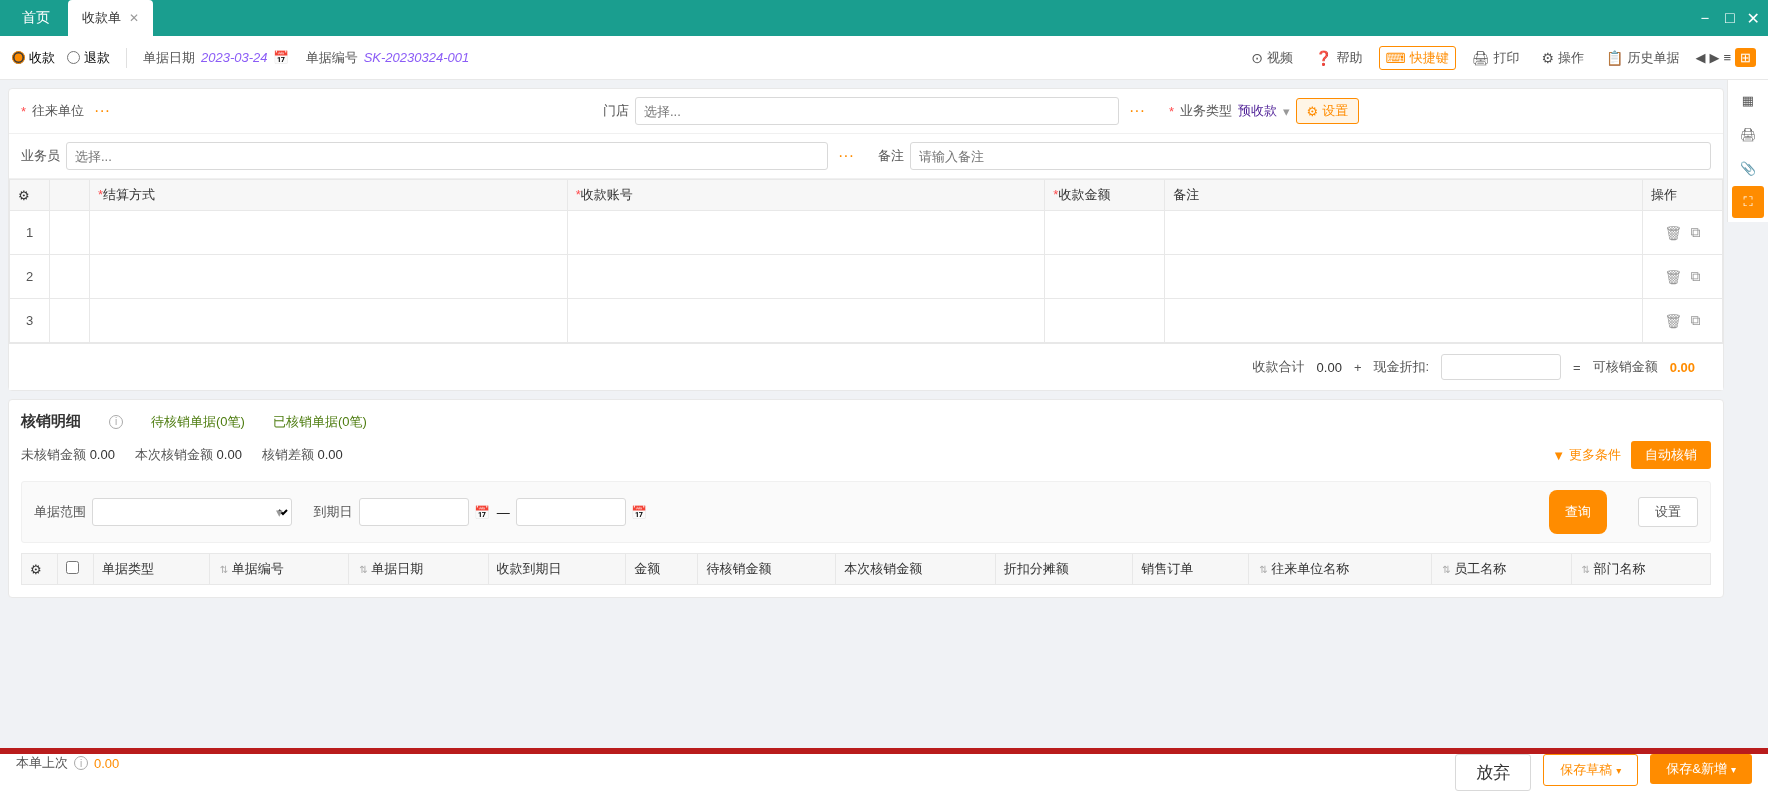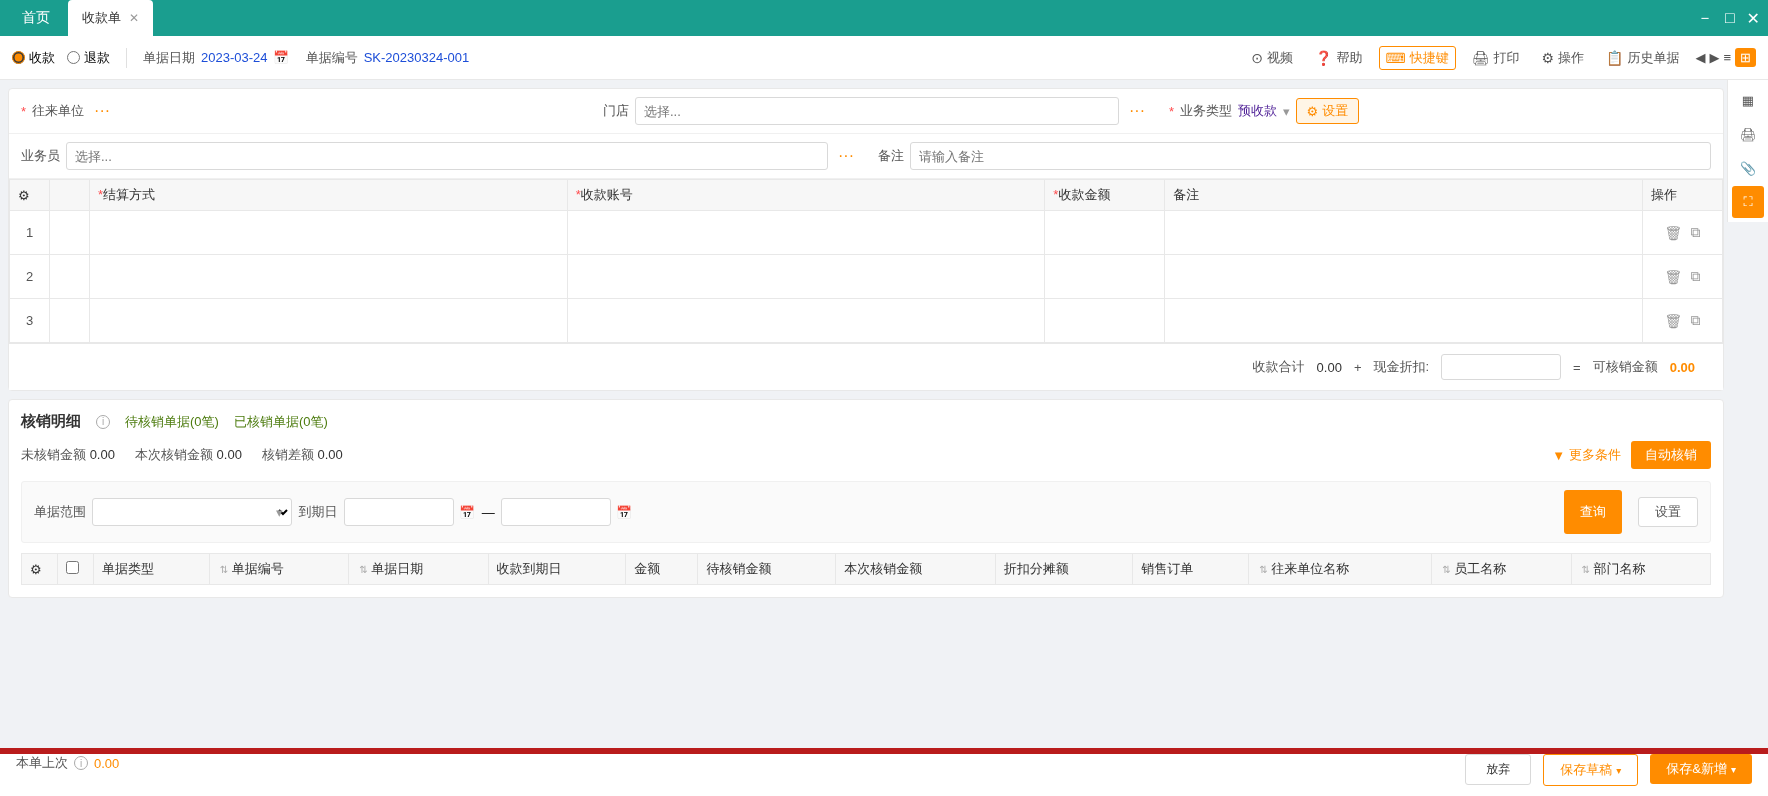--- a/index.html
+++ b/index.html
@@ -31,21 +31,21 @@
       display: flex; align-items: center;
       background: #fff; height: 44px; padding: 0 12px;
       border-bottom: 1px solid #e8e8e8; gap: 16px;
     }
     .radio-group { display: flex; gap: 12px; align-items: center; }
     .radio-item { display: flex; align-items: center; gap: 4px; cursor: pointer; }
     .radio-item input[type=radio] { accent-color: #ff8c00; }
     .toolbar-divider { width: 1px; height: 20px; background: #e0e0e0; }
     .toolbar-field { display: flex; align-items: center; gap: 6px; font-size: 13px; color: #333; }
     .toolbar-field .label { color: #555; }
-    .toolbar-field .value { color: #1d4ed8; font-weight: 500; }
+    .toolbar-field .value { color: #8b5cf6; font-weight: 500; font-style: italic; }
     .toolbar-right { margin-left: auto; display: flex; align-items: center; gap: 10px; }
     .toolbar-btn {
       display: flex; align-items: center; gap: 4px;
       color: #555; cursor: pointer; font-size: 13px; padding: 2px 6px;
       border-radius: 3px;
     }
     .toolbar-btn.active { color: #ff8c00; border: 1px solid #ff8c00; }
     .toolbar-btn .icon { font-size: 14px; }
     .side-icons {
       position: fixed; right: 0; top: 80px;
@@ -128,21 +128,21 @@
       border: 1px solid #d9d9d9; border-radius: 3px; padding: 3px 8px;
       height: 26px; width: 100px; font-size: 13px; outline: none;
     }
 
     
     .verify-section {
       background: #fff; margin: 8px 44px 0 8px;
       border: 1px solid #e8e8e8; border-radius: 4px; padding: 12px;
     }
     .verify-header {
-      display: flex; align-items: center; gap: 15px; margin-bottom: 10px;
+      display: flex; align-items: center; gap: 28px; margin-bottom: 10px;
     }
     .verify-title { font-size: 15px; font-weight: bold; color: #333; }
     .verify-tab {
       color: #4d7c0f; cursor: pointer; font-size: 13px;
       display: flex; align-items: center; gap: 4px;
     }
     .verify-stats {
       display: flex; align-items: center; gap: 20px; margin-bottom: 12px;
     }
     .verify-stat { color: #555; font-size: 13px; }
@@ -153,38 +153,38 @@
     }
     .filter-btn {
       display: flex; align-items: center; gap: 4px;
       color: #ff8c00; cursor: pointer; font-size: 13px;
     }
     .auto-verify-btn {
       background: #ff8c00; color: #fff; border: none;
       border-radius: 3px; padding: 5px 14px; cursor: pointer; font-size: 13px;
     }
     .verify-filters {
-      display: flex; align-items: center; gap: 16px; margin-bottom: 10px;
+      display: flex; align-items: center; gap: 31px; margin-bottom: 10px;
       padding: 8px 12px; background: #fafafa; border: 1px solid #f0f0f0; border-radius: 3px;
     }
     .filter-field { display: flex; align-items: center; gap: 6px; }
     .filter-field label { color: #555; white-space: nowrap; }
     .filter-field select, .filter-field input {
       border: 1px solid #d9d9d9; border-radius: 3px; padding: 3px 8px;
       height: 28px; font-size: 13px; outline: none; background: #fff;
     }
     .filter-field .dropdown {
       width: 200px;
     }
     .date-range { display: flex; align-items: center; gap: 6px; }
     .date-range input { width: 110px; }
     .date-range .cal-icon { color: #999; cursor: pointer; }
     .query-btn {
       background: #ff8c00; color: #fff; border: none;
-      border-radius: 3px; padding: 13px 16px; cursor: pointer; font-size: 13px;
+      border-radius: 8px; padding: 13px 16px; cursor: pointer; font-size: 13px;
     }
     .settings-btn2 {
       background: #fff; border: 1px solid #d9d9d9; color: #555;
       border-radius: 3px; padding: 5px 16px; cursor: pointer; font-size: 13px;
     }
 
     
     .verify-table {
       width: 100%; border-collapse: collapse;
     }
@@ -201,21 +201,21 @@
       position: fixed; bottom: 0; left: 0; right: 0;
       background: #fff; border-top: 6px solid #b91c1c;
       height: 48px; display: flex; align-items: flex-start;
       padding: 0 16px; gap: 12px;
     }
     .footer-info { display: flex; align-items: center; gap: 6px; color: #555; }
     .footer-info .val { color: #ff8c00; }
     .footer-spacer { flex: 1; }
     .footer-btn-abandon {
       background: #fff; border: 1px solid #d9d9d9; color: #333;
-      border-radius: 3px; padding: 6px 20px; cursor: pointer; font-size: 12px; margin-left: 16px;
+      border-radius: 3px; padding: 6px 20px; cursor: pointer; font-size: 17px; margin-left: 16px;
     }
     .footer-btn-draft {
       background: #fff; border: 1px solid #ff8c00; color: #ff8c00;
       border-radius: 3px; padding: 6px 16px; cursor: pointer; font-size: 13px;
       display: flex; align-items: center; gap: 4px;
     }
     .footer-btn-save {
       background: #ff8c00; border: none; color: #fff;
       border-radius: 3px; padding: 6px 16px; cursor: pointer; font-size: 13px;
       display: flex; align-items: center; gap: 4px;

